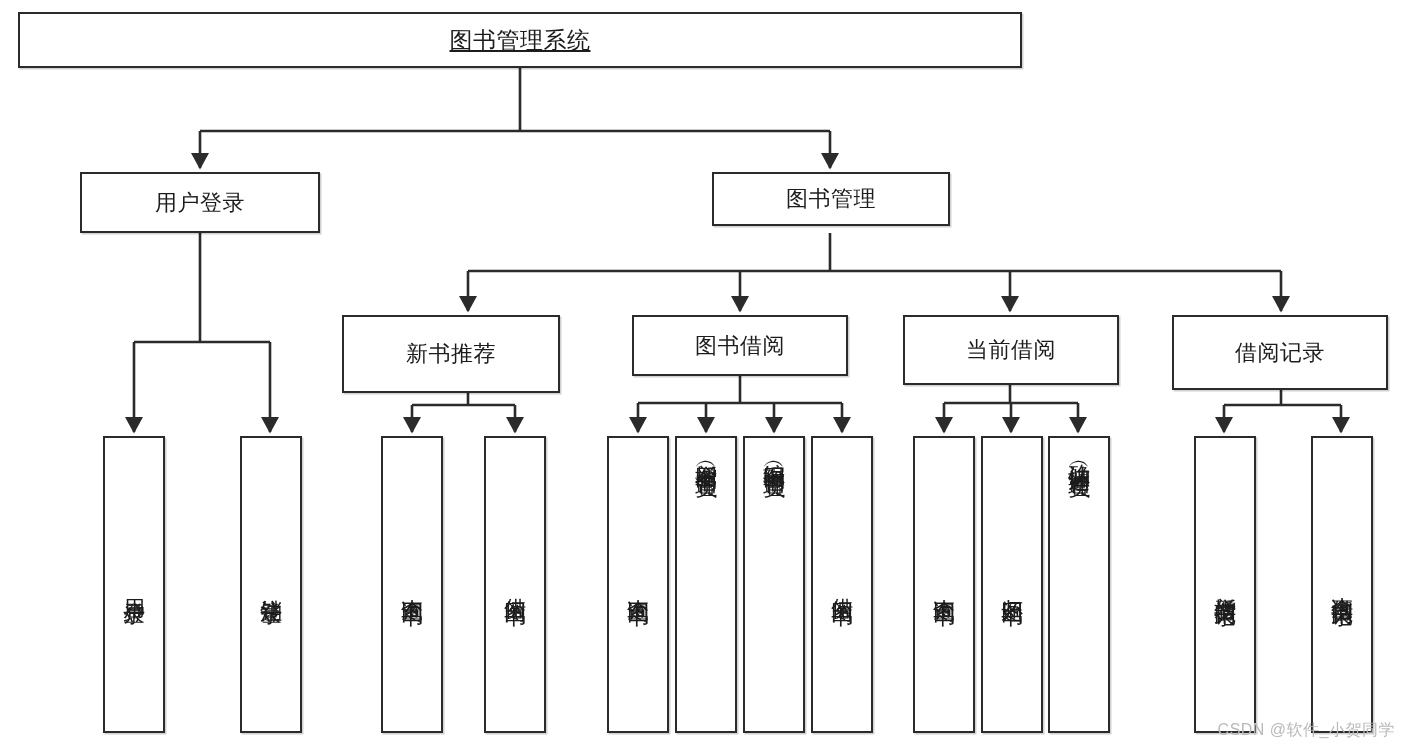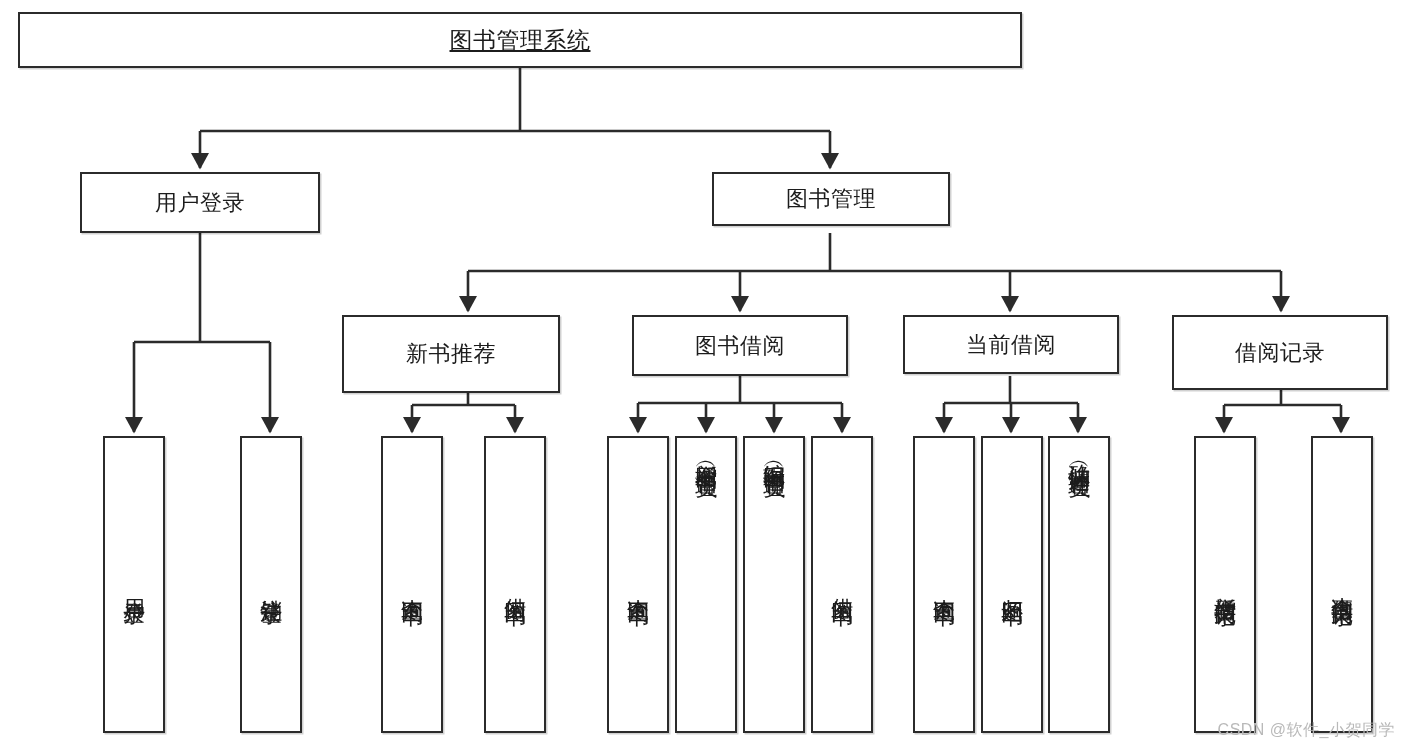--- a/index.html
+++ b/index.html
@@ -143,21 +143,21 @@
   </div>
 
   <div class="node lvl2" style="left:342px; top:315px; width:218px; height:78px;">
     <span class="label">新书推荐</span>
   </div>
 
   <div class="node lvl2" style="left:632px; top:315px; width:216px; height:61px;">
     <span class="label">图书借阅</span>
   </div>
 
-  <div class="node lvl2" style="left:903px; top:315px; width:216px; height:59px;">
+  <div class="node lvl2" style="left:903px; top:315px; width:216px; height:70px;">
     <span class="label">当前借阅</span>
   </div>
 
   <div class="node lvl2" style="left:1172px; top:315px; width:216px; height:75px;">
     <span class="label">借阅记录</span>
   </div>
 
   <div class="node leaf mid" style="left:103px; top:436px; width:62px; height:297px;">
     <span class="label">用户登录</span>
   </div>

